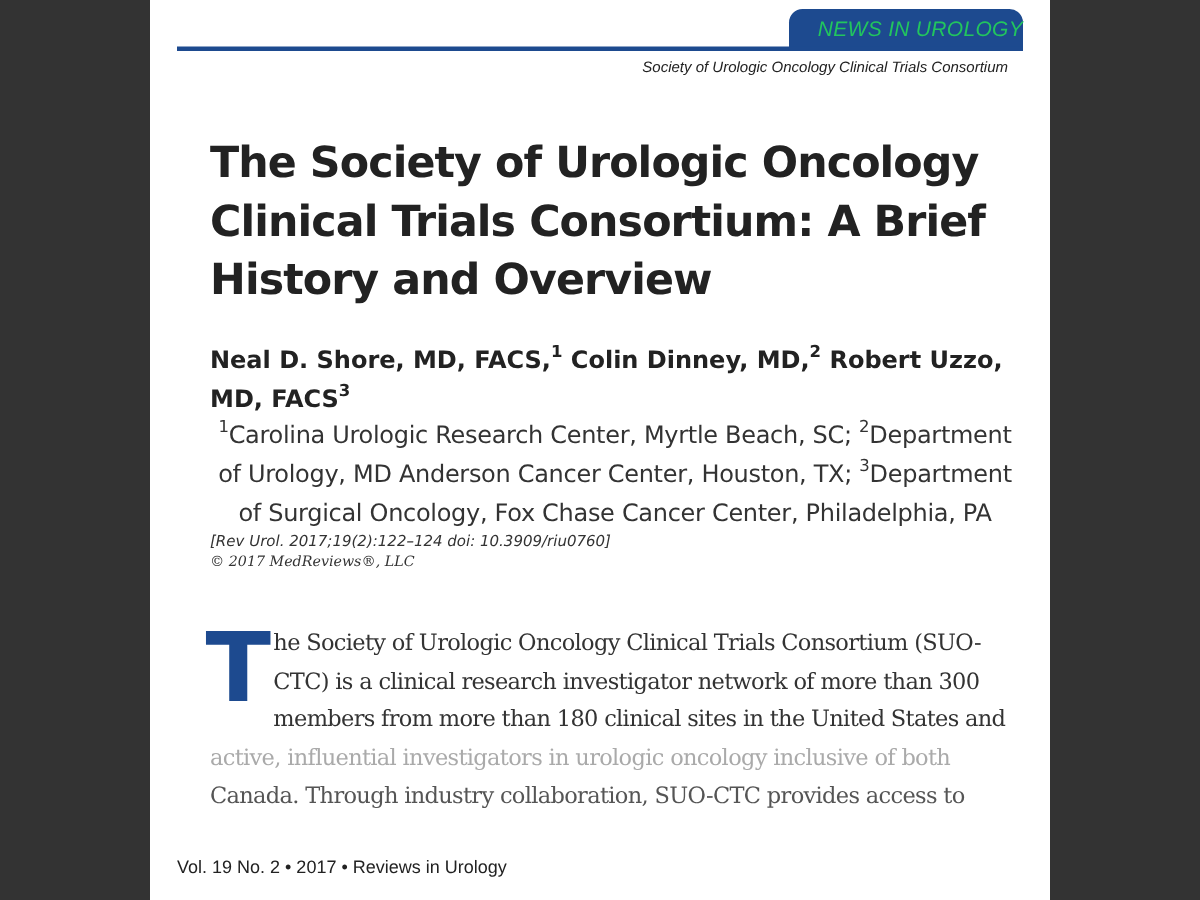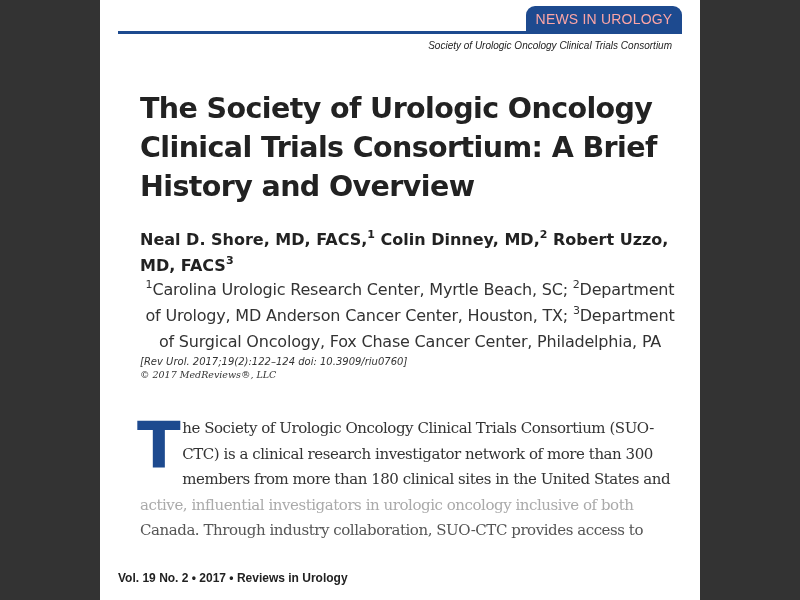--- a/index.html
+++ b/index.html
@@ -7,24 +7,24 @@
     width: 800px; height: 600px; overflow: hidden;
     background: #333333;
     position: relative;
   }
   .page {
     position: absolute; left: 100px; top: 0; width: 600px; height: 600px;
     background: #ffffff; overflow: hidden;
   }
   .badge {
     position: absolute; left: 426px; top: 6px; width: 156px; height: 27px;
-    background: #1d4a8f; color: #fca5a5;
+    background: #1d4a8f; color: #22c55e;
     border-radius: 9px 9px 0 0;
     font-family: "Liberation Sans", sans-serif; font-size: 14px;
-    line-height: 27px; text-align: center; letter-spacing: 0.2px;
+    line-height: 27px; text-align: right; letter-spacing: 0.2px; font-style: italic;
   }
   .rule {
     position: absolute; left: 18px; top: 31px; width: 564px; height: 3px;
     background: #1d4a8f;
   }
   .running-head {
     position: absolute; right: 28px; top: 40px;
     font-family: "Liberation Sans", sans-serif; font-style: italic;
     font-size: 10px; color: #222;
   }
@@ -68,21 +68,21 @@
   .line { display: block; white-space: nowrap; }
   .l4 { color: #555; }
   .l5 { color: #aaa; }
   .l6 { color: #e2e2e2; }
   .fade {
     position: absolute; left: 0; top: 548px; width: 600px; height: 20px;
     background: #fff;
   }
   .footer {
     position: absolute; left: 18px; top: 571px;
-    font-family: "Liberation Sans", sans-serif; font-size: 12px; color: #222; font-weight: bold;
+    font-family: "Liberation Sans", sans-serif; font-size: 12px; color: #222;
   }
 </style>
 </head>
 <body>
 
 <div class="page">
   <div class="badge">NEWS IN UROLOGY</div>
   <div class="rule"></div>
   <div class="running-head">Society of Urologic Oncology Clinical Trials Consortium</div>
 

